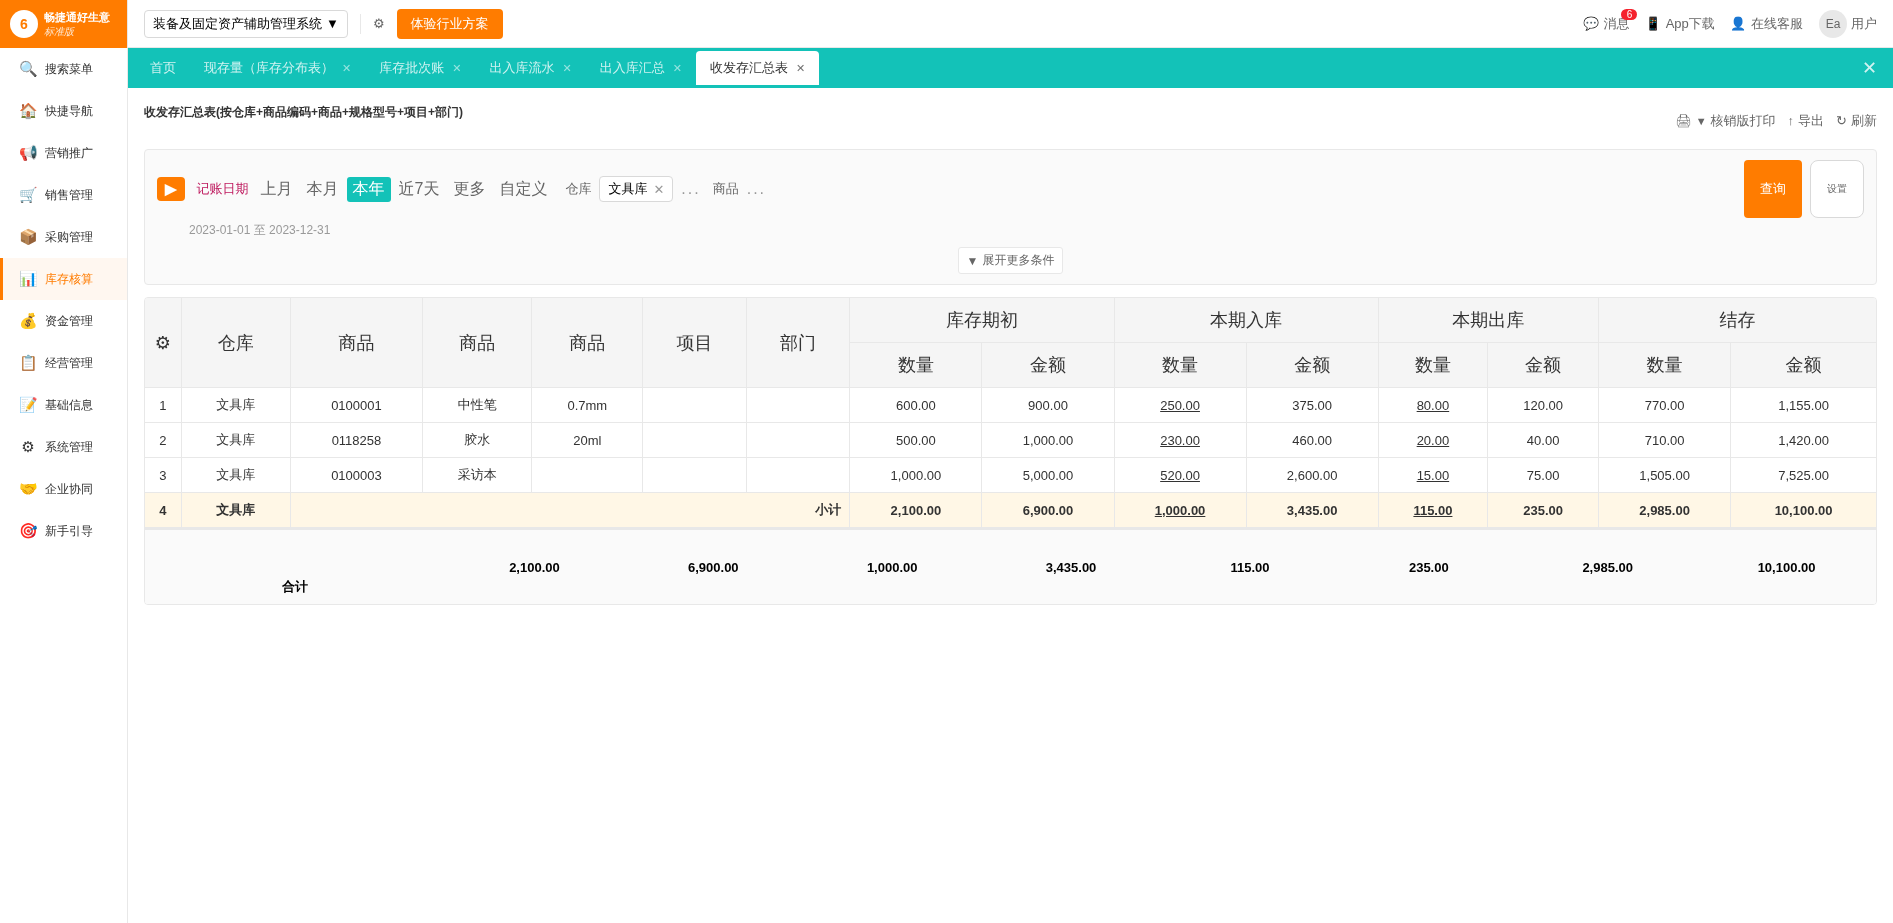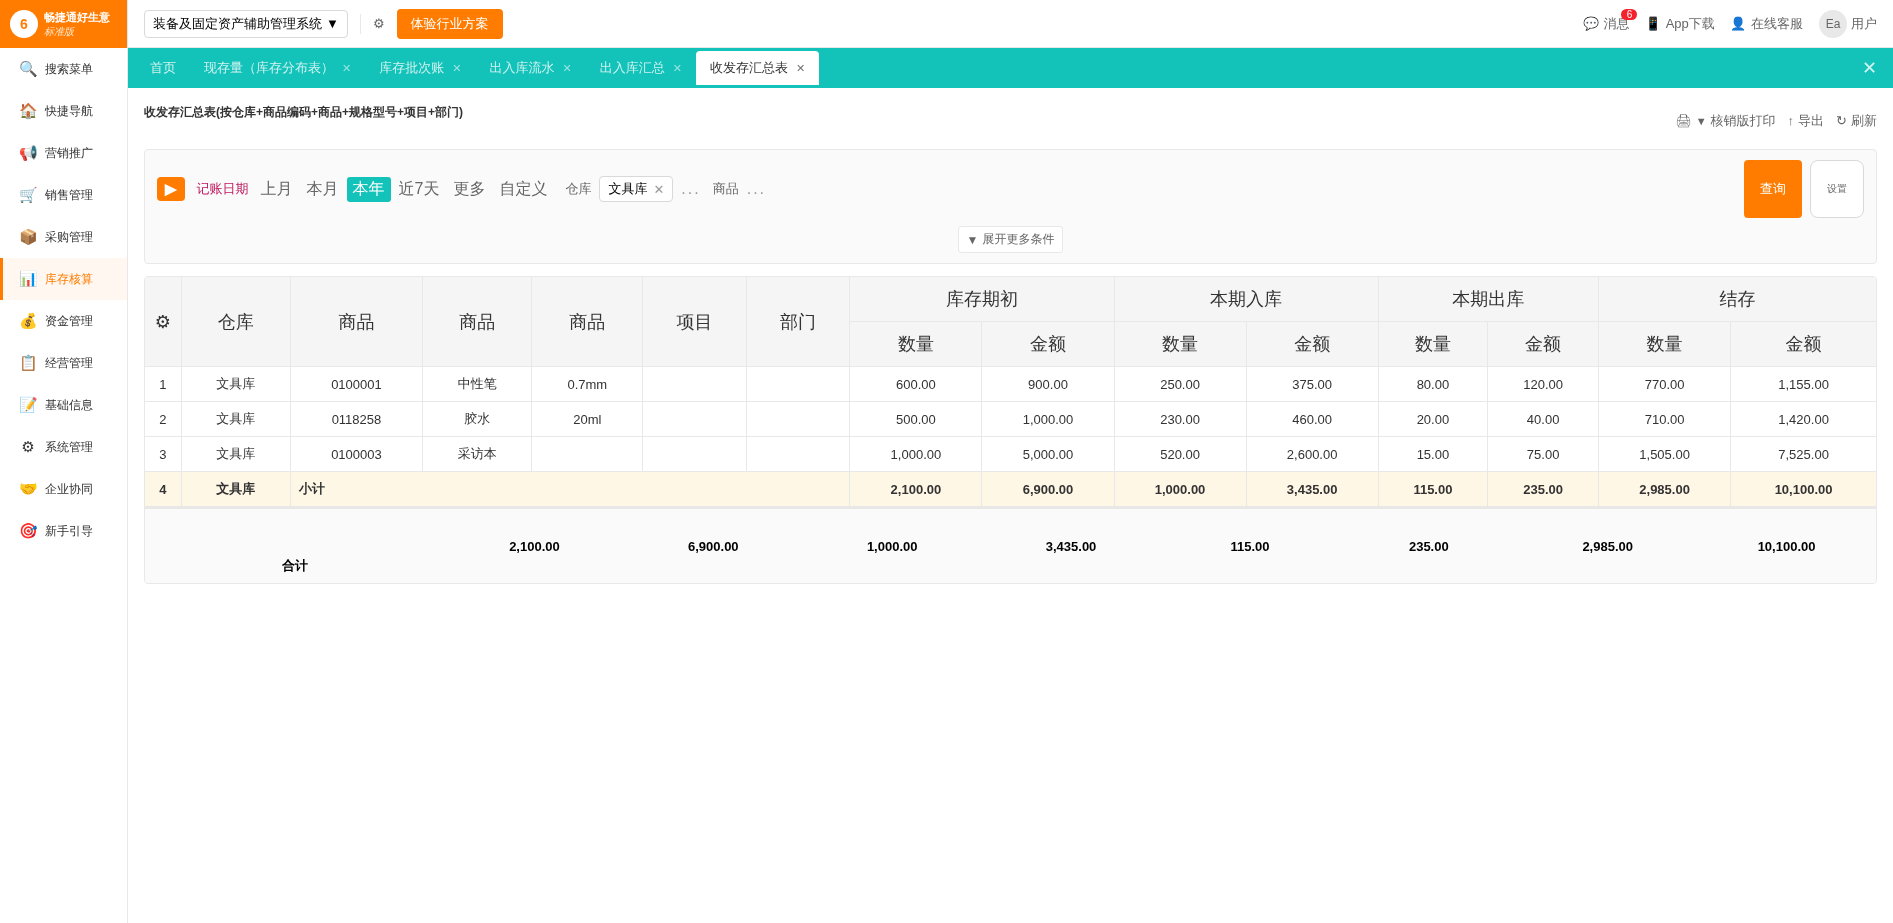--- a/index.html
+++ b/index.html
@@ -52,21 +52,21 @@
     
     .table-container { border: 1px solid #e8e8e8; border-radius: 4px; overflow: auto; }
     table { width: 100%; border-collapse: collapse; }
     thead tr { background: #f5f5f5; }
     thead th { padding: 10px 8px; text-align: center; border-bottom: 1px solid #e8e8e8; border-right: 1px solid #e8e8e8; font-weight: 500; color: #333; font-size: 18px; white-space: nowrap; }
     thead th:last-child { border-right: none; }
     tbody tr { border-bottom: 1px solid #e8e8e8; }
     tbody td { padding: 8px; text-align: center; border-right: 1px solid #e8e8e8; color: #333; font-size: 13px; }
     tbody td:last-child { border-right: none; }
     .subtotal-row { background: #fff7e6; font-weight: bold; }
-    .underline-link { cursor: pointer; color: #333; }
+    .underline-link { text-decoration: underline; cursor: pointer; color: #333; }
     .print-btn { display: flex; align-items: center; gap: 4px; color: #666; font-size: 13px; cursor: pointer; }
     .export-btn { display: flex; align-items: center; gap: 4px; color: #666; font-size: 13px; cursor: pointer; }
     .refresh-btn { display: flex; align-items: center; gap: 4px; color: #666; font-size: 13px; cursor: pointer; }
   </style>
 </head>
 <body>
 
 <div class="sidebar">
   <div class="sidebar-logo">
     <div class="logo-icon">6</div>
@@ -236,20 +236,23 @@
             <span class="more-btn">...</span>
           </div>
           <div style="display:flex;align-items:center;gap:8px;">
             <span style="color:#666;">商品</span>
             <span class="more-btn">...</span>
           </div>
           <div style="margin-left:auto;display:flex;gap:8px;">
             <button class="btn-query">查询</button>
             <button class="btn-setting">设置</button>
           </div>
+        </div>
+        <div style="margin-top:4px;padding-left:32px;">
+          <span style="font-size:12px;color:#999;">2023-01-01 至 2023-12-31</span>
         </div>
         <div style="margin-top:8px;display:flex;justify-content:center;">
           <div class="expand-conditions">
             <span>▼</span>
             <span>展开更多条件</span>
           </div>
         </div>
       </div>
 
       <div class="table-container">
@@ -329,21 +332,21 @@
     <td><span class="underline-link">520.00</span></td>
     <td>2,600.00</td>
     <td><span class="underline-link">15.00</span></td>
     <td>75.00</td>
     <td>1,505.00</td>
     <td>7,525.00</td>
   </tr>
               <tr class="subtotal-row">
   <td>4</td>
   <td style="font-weight:bold;">文具库</td>
-  <td colspan="5" style="font-weight:bold;text-align:left;margin-top:27px;">小计</td>
+  <td colspan="5" style="font-weight:bold;text-align:right;margin-top:27px;">小计</td>
   <td style="font-weight:bold;">2,100.00</td>
   <td style="font-weight:bold;">6,900.00</td>
   <td><span class="underline-link" style="font-weight:bold;">1,000.00</span></td>
   <td style="font-weight:bold;">3,435.00</td>
   <td><span class="underline-link" style="font-weight:bold;">115.00</span></td>
   <td style="font-weight:bold;">235.00</td>
   <td style="font-weight:bold;">2,985.00</td>
   <td style="font-weight:bold;">10,100.00</td>
 </tr>
             </tbody>

